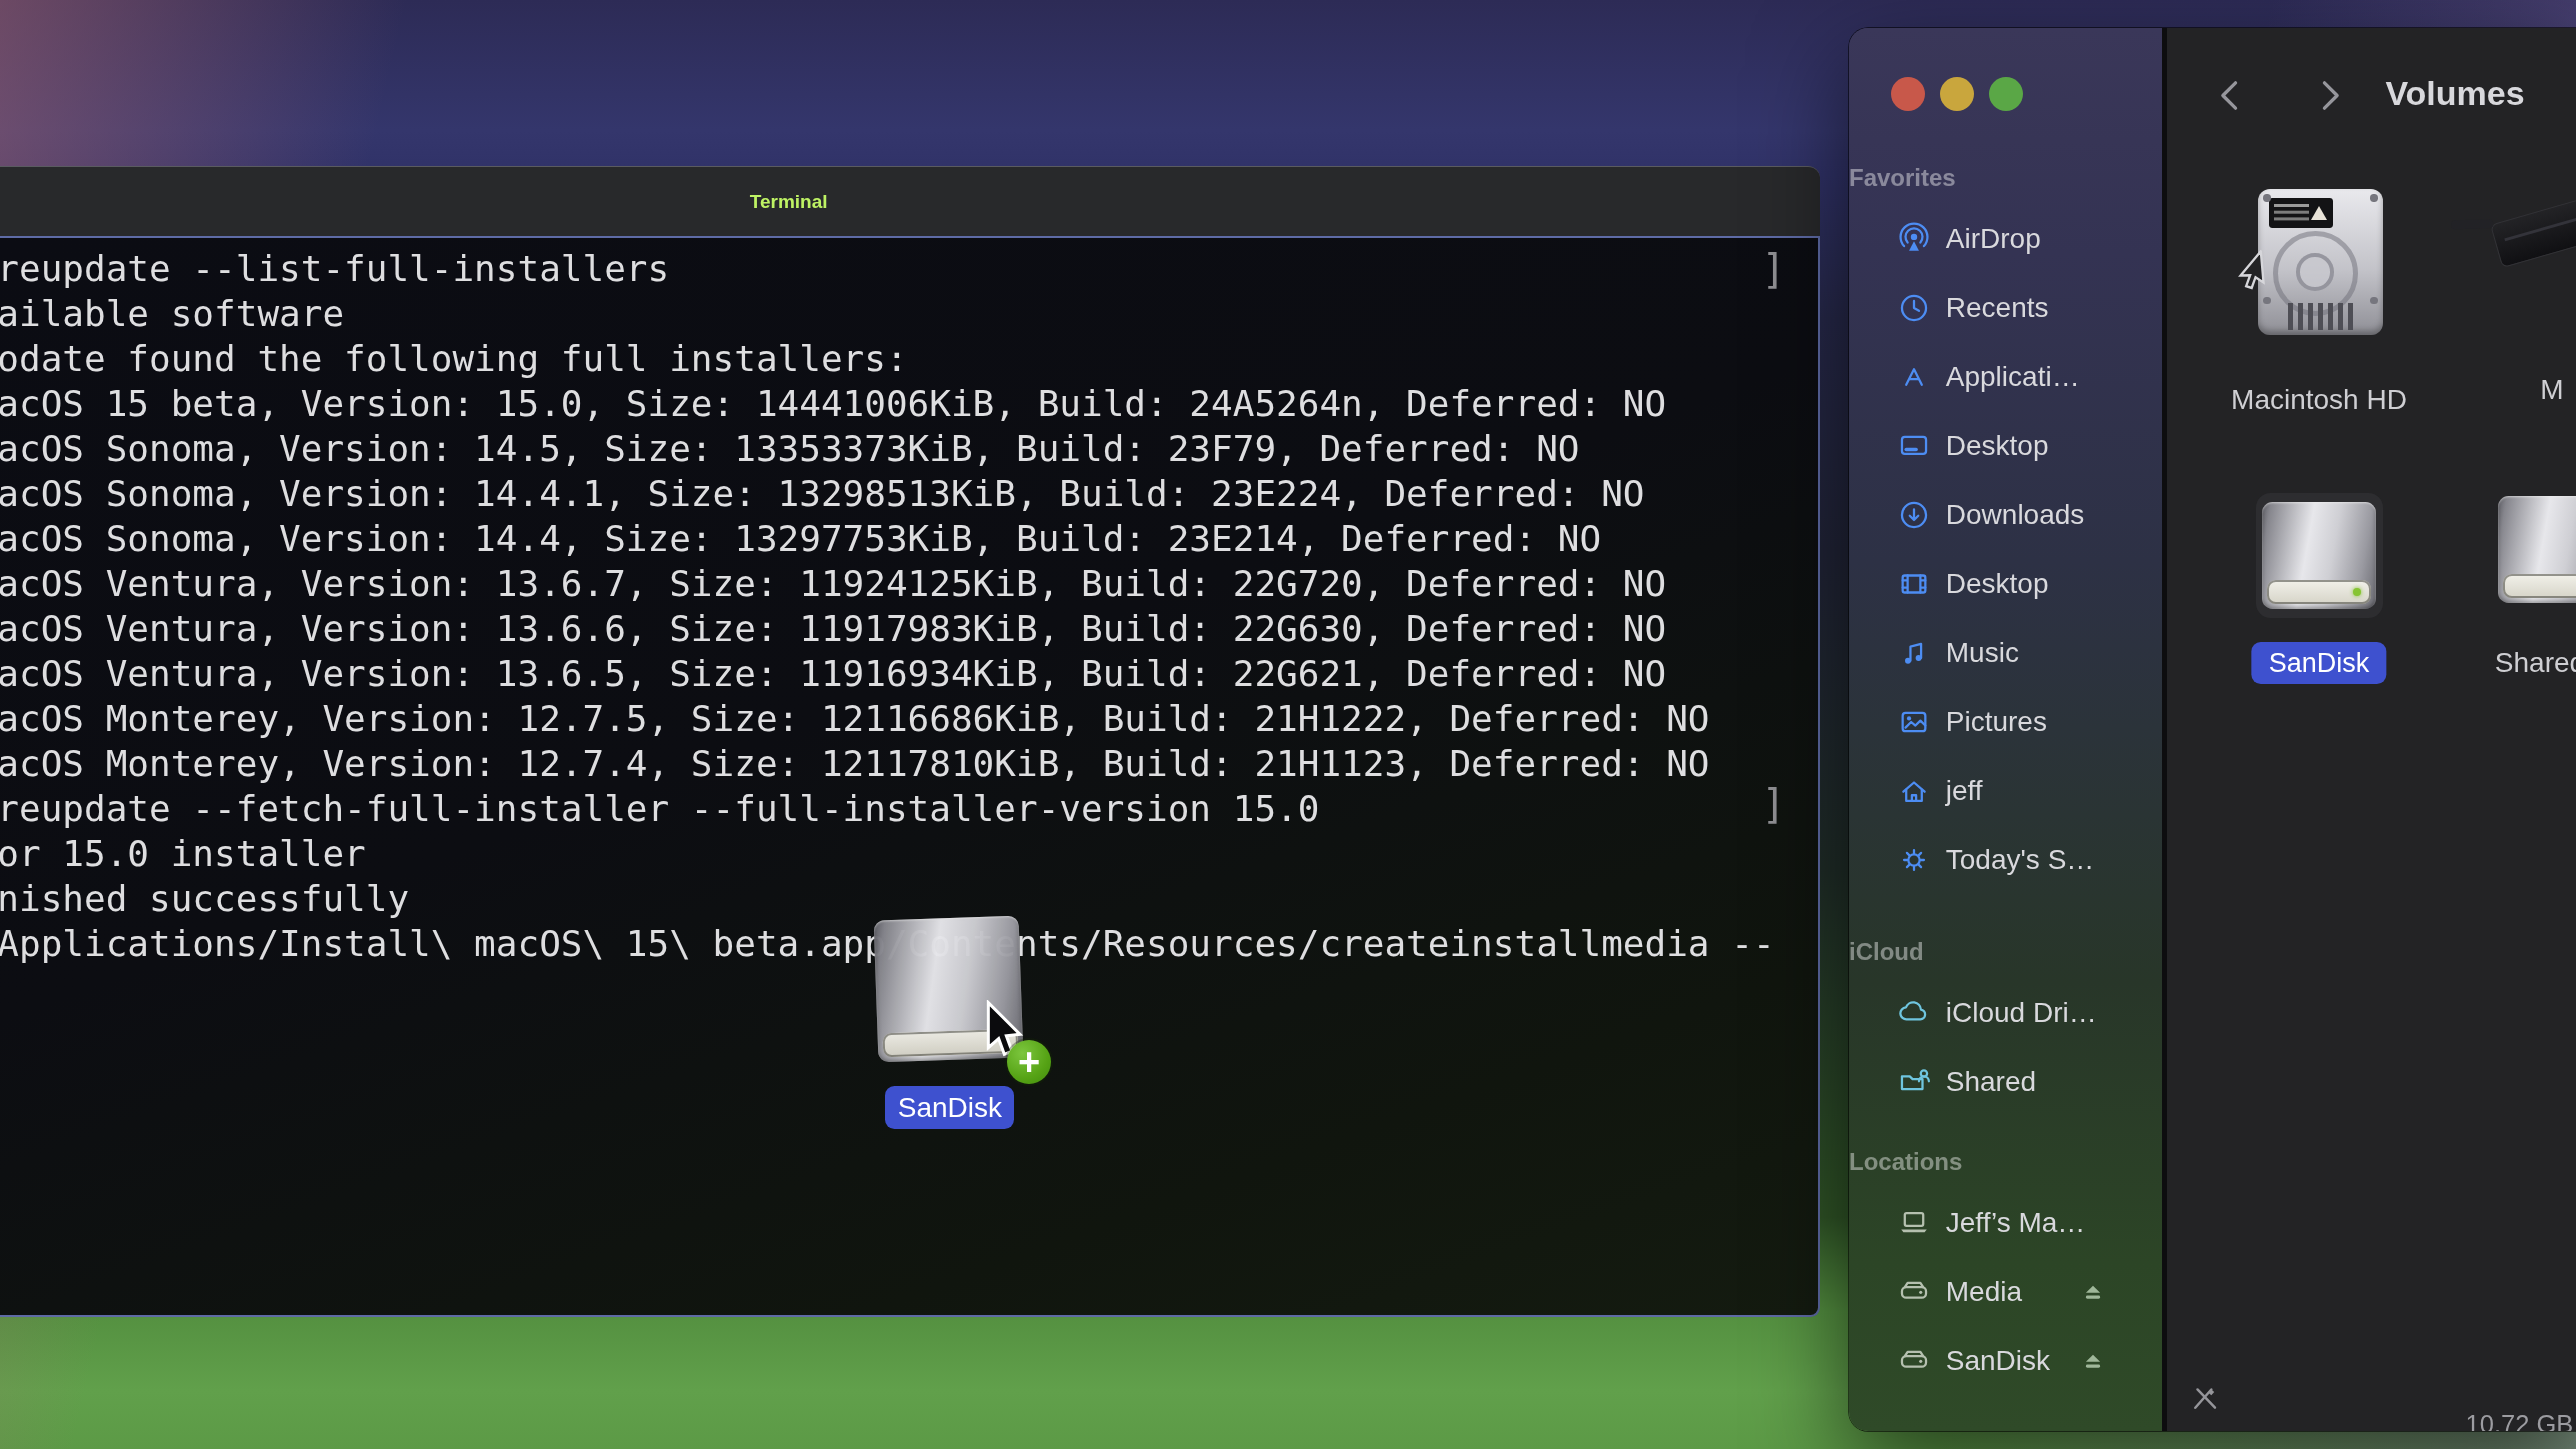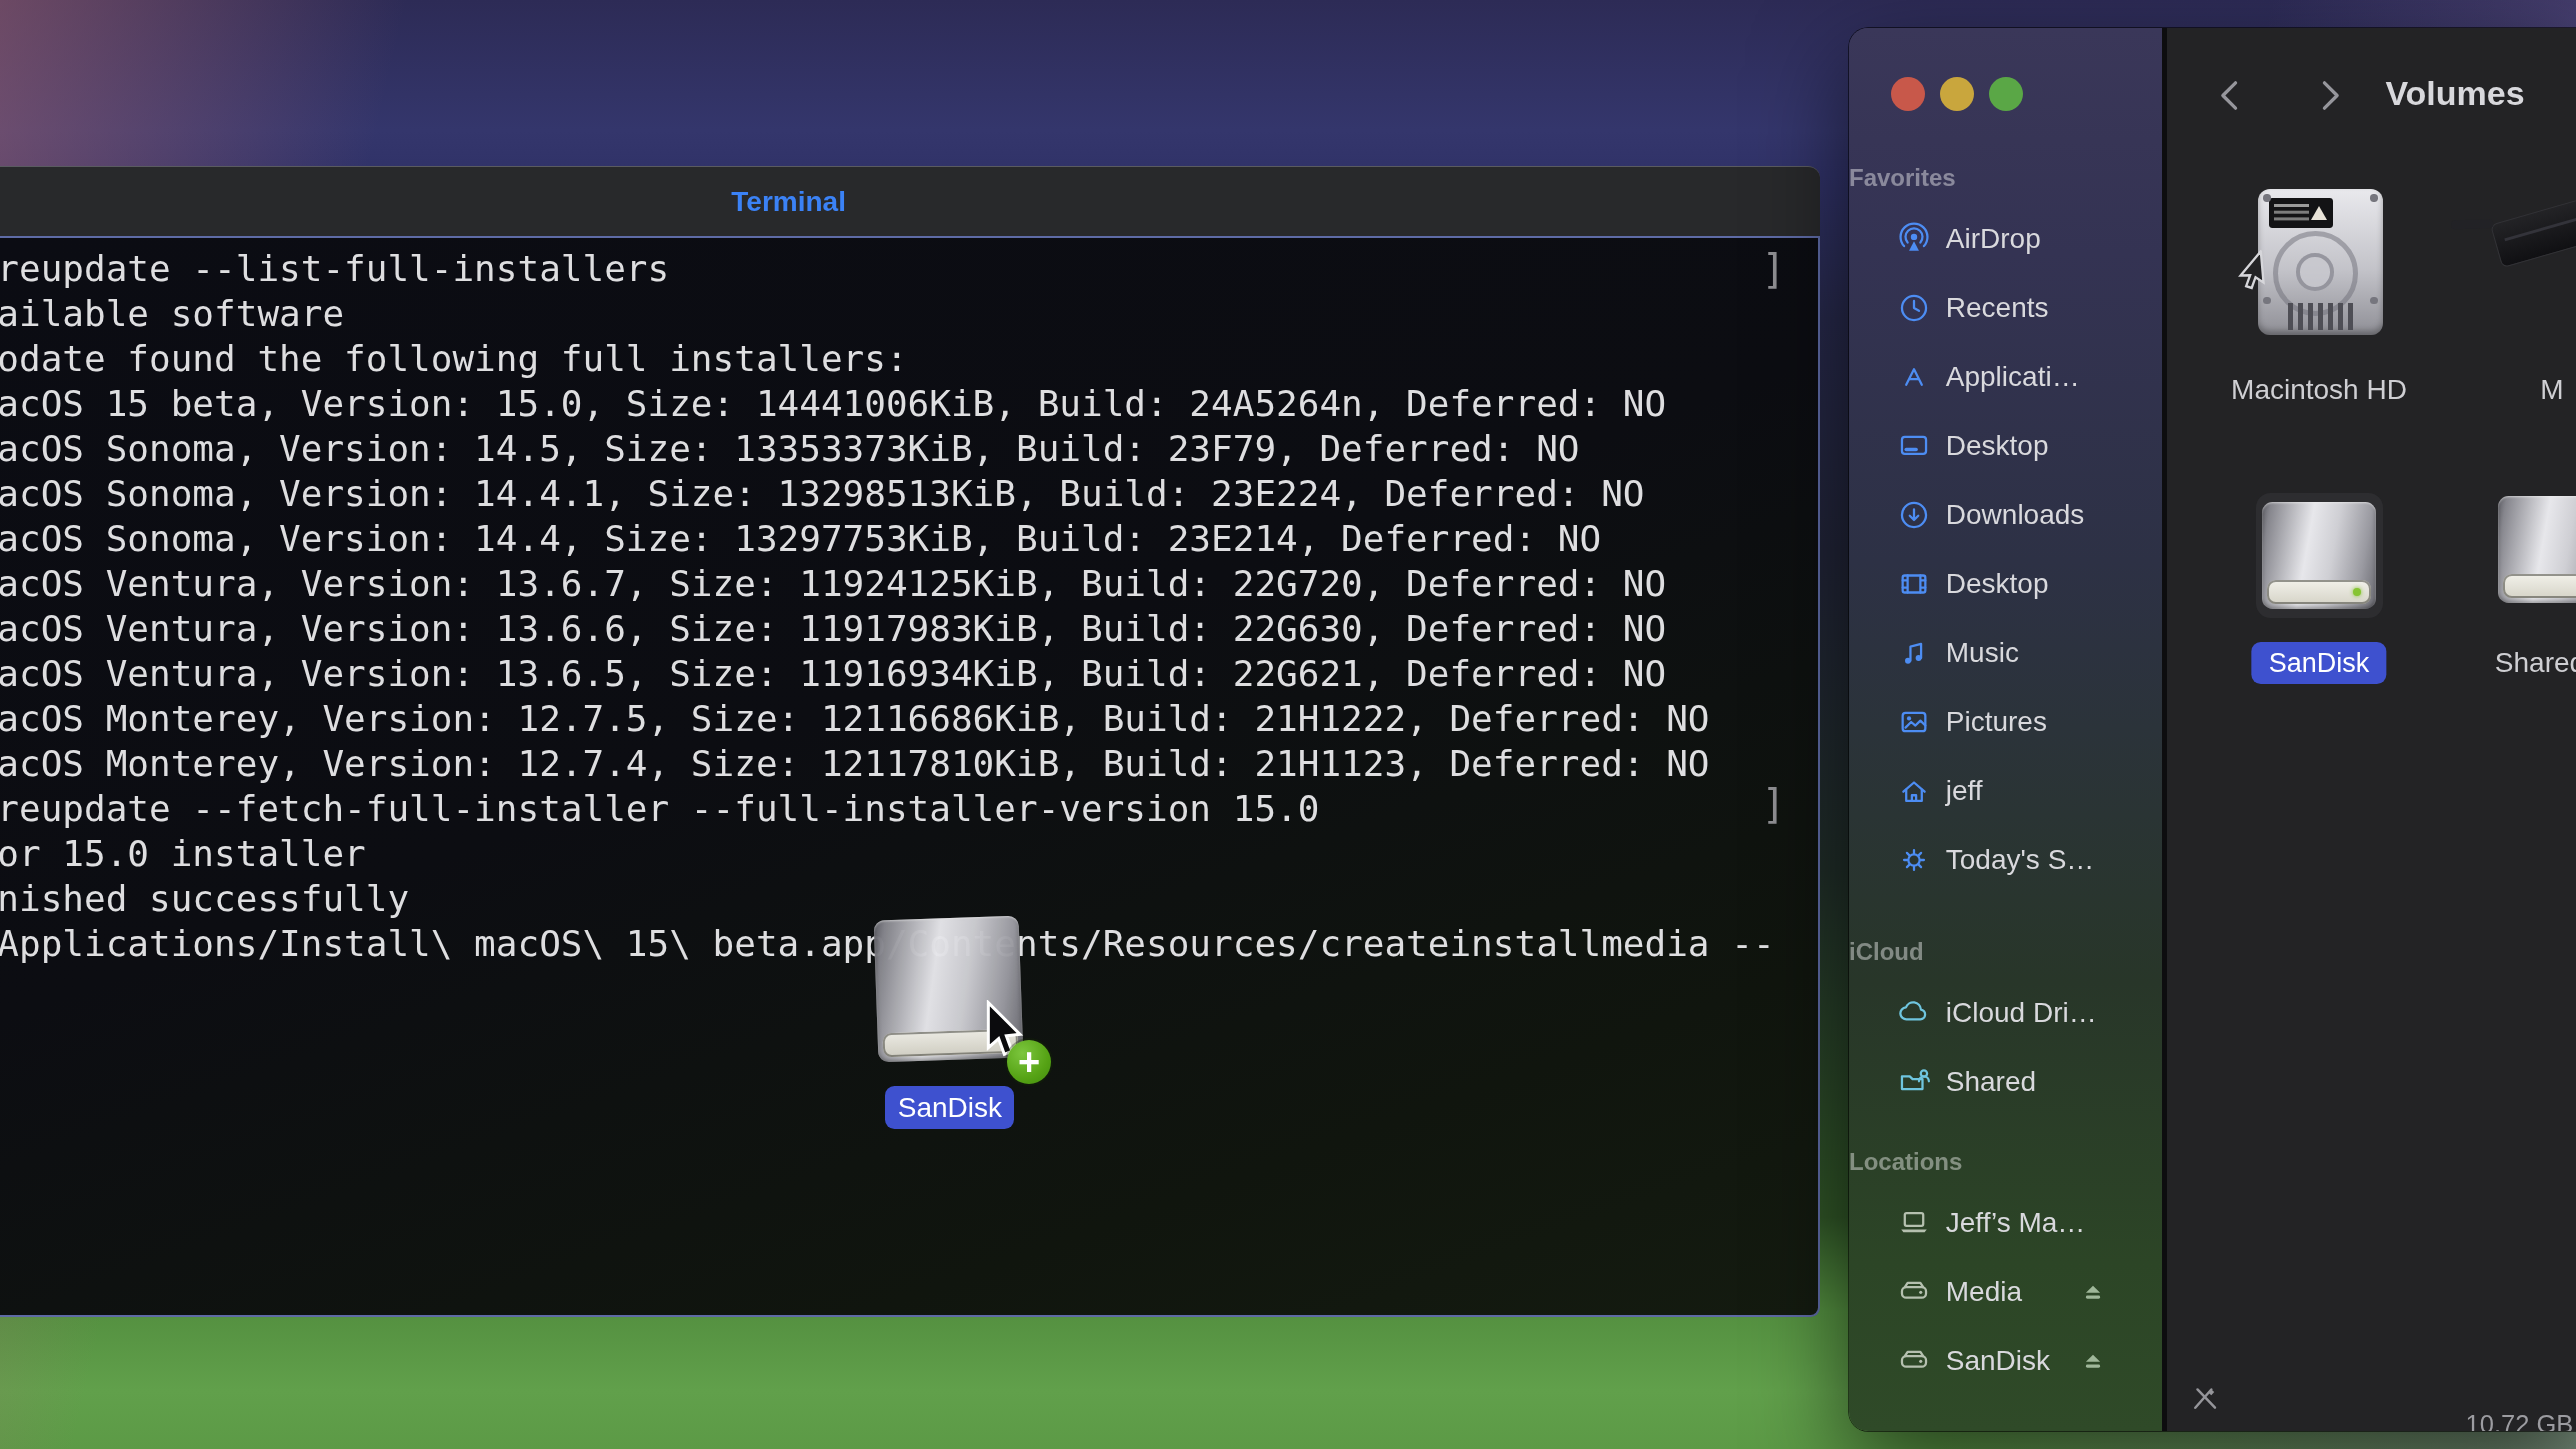--- a/index.html
+++ b/index.html
@@ -9,21 +9,21 @@
   #wallpaper{position:absolute;inset:0;background:
     linear-gradient(103deg, rgba(171,103,114,.50) 0%, rgba(171,103,114,0) 14%),
     linear-gradient(283deg, rgba(151,124,186,.45) 0%, rgba(151,124,186,0) 22%),
     linear-gradient(180deg,#2d2b56 0%,#34366c 9%,#303268 12%,#262849 22%,
       #202336 38%,#1f2c27 60%,#2f5426 84%,#549040 90.5%,#61a04b 96%,#5c9a46 100%);}
   
   #terminal{position:absolute;left:-5.4px;top:166px;width:1825px;height:1151px;}
   #terminal .titlebar{position:absolute;left:0;top:0;right:0;height:70px;
     background:#28292b;border-top:1.3px solid #5a5b60;border-radius:0 12px 0 0;}
   #terminal .title{position:absolute;left:794px;top:50%;transform:translate(-50%,-50%);
-    color:#3b82f6;font-size:28px;font-weight:bold;}
+    color:#bef264;font-size:19px;font-weight:bold;}
   #terminal .content{position:absolute;left:0;top:70px;right:0;bottom:0;
     border:2.7px solid #5e6ba6;border-left:none;border-radius:0 0 9.4px 0;
     background:linear-gradient(160deg,#0b0c13 0%,#0c0d12 45%,#10150e 80%,#141b10 100%);
     overflow:hidden;}
   #terminal-lines{position:absolute;left:2.7px;top:8px;right:0;
     font-family:"DejaVu Sans Mono",monospace;font-size:36px;line-height:45px;
     color:#dedee0;white-space:pre;}
   .term-mark{position:absolute;right:32px;font-family:"DejaVu Sans Mono",monospace;
     font-size:40px;color:#8f8f93;}
   
@@ -322,21 +322,21 @@
       <span class="screw" style="left:5.4px;top:5.4px"></span>
       <span class="screw" style="right:5.4px;top:5.4px"></span>
       <span class="screw" style="left:5.4px;bottom:31px"></span>
       <span class="screw" style="right:5.4px;bottom:31px"></span>
     </div>
     <div id="ne-arrow">
       <svg width="38" height="42" viewBox="0 0 24 36" style="transform:rotate(40deg)">
         <path d="M2 1v27l6.2-5.4L11.6 32l4.6-1.9-3.4-9.2L21 20z" fill="#232325" stroke="#d6d6da" stroke-width="2"></path>
       </svg>
     </div>
-    <div class="item-label" style="left:470px;top:346px">Macintosh HD</div>
+    <div class="item-label" style="left:470px;top:356px">Macintosh HD</div>
 
     <div id="gadget">
         <i></i>
         <b></b>
       </div>
     <div class="item-label" style="left:703px;top:346px">M</div>
 
     <div id="sel-box"></div>
     <div id="sandisk-drive" class="ext-drive">
       <span class="cap"></span>

